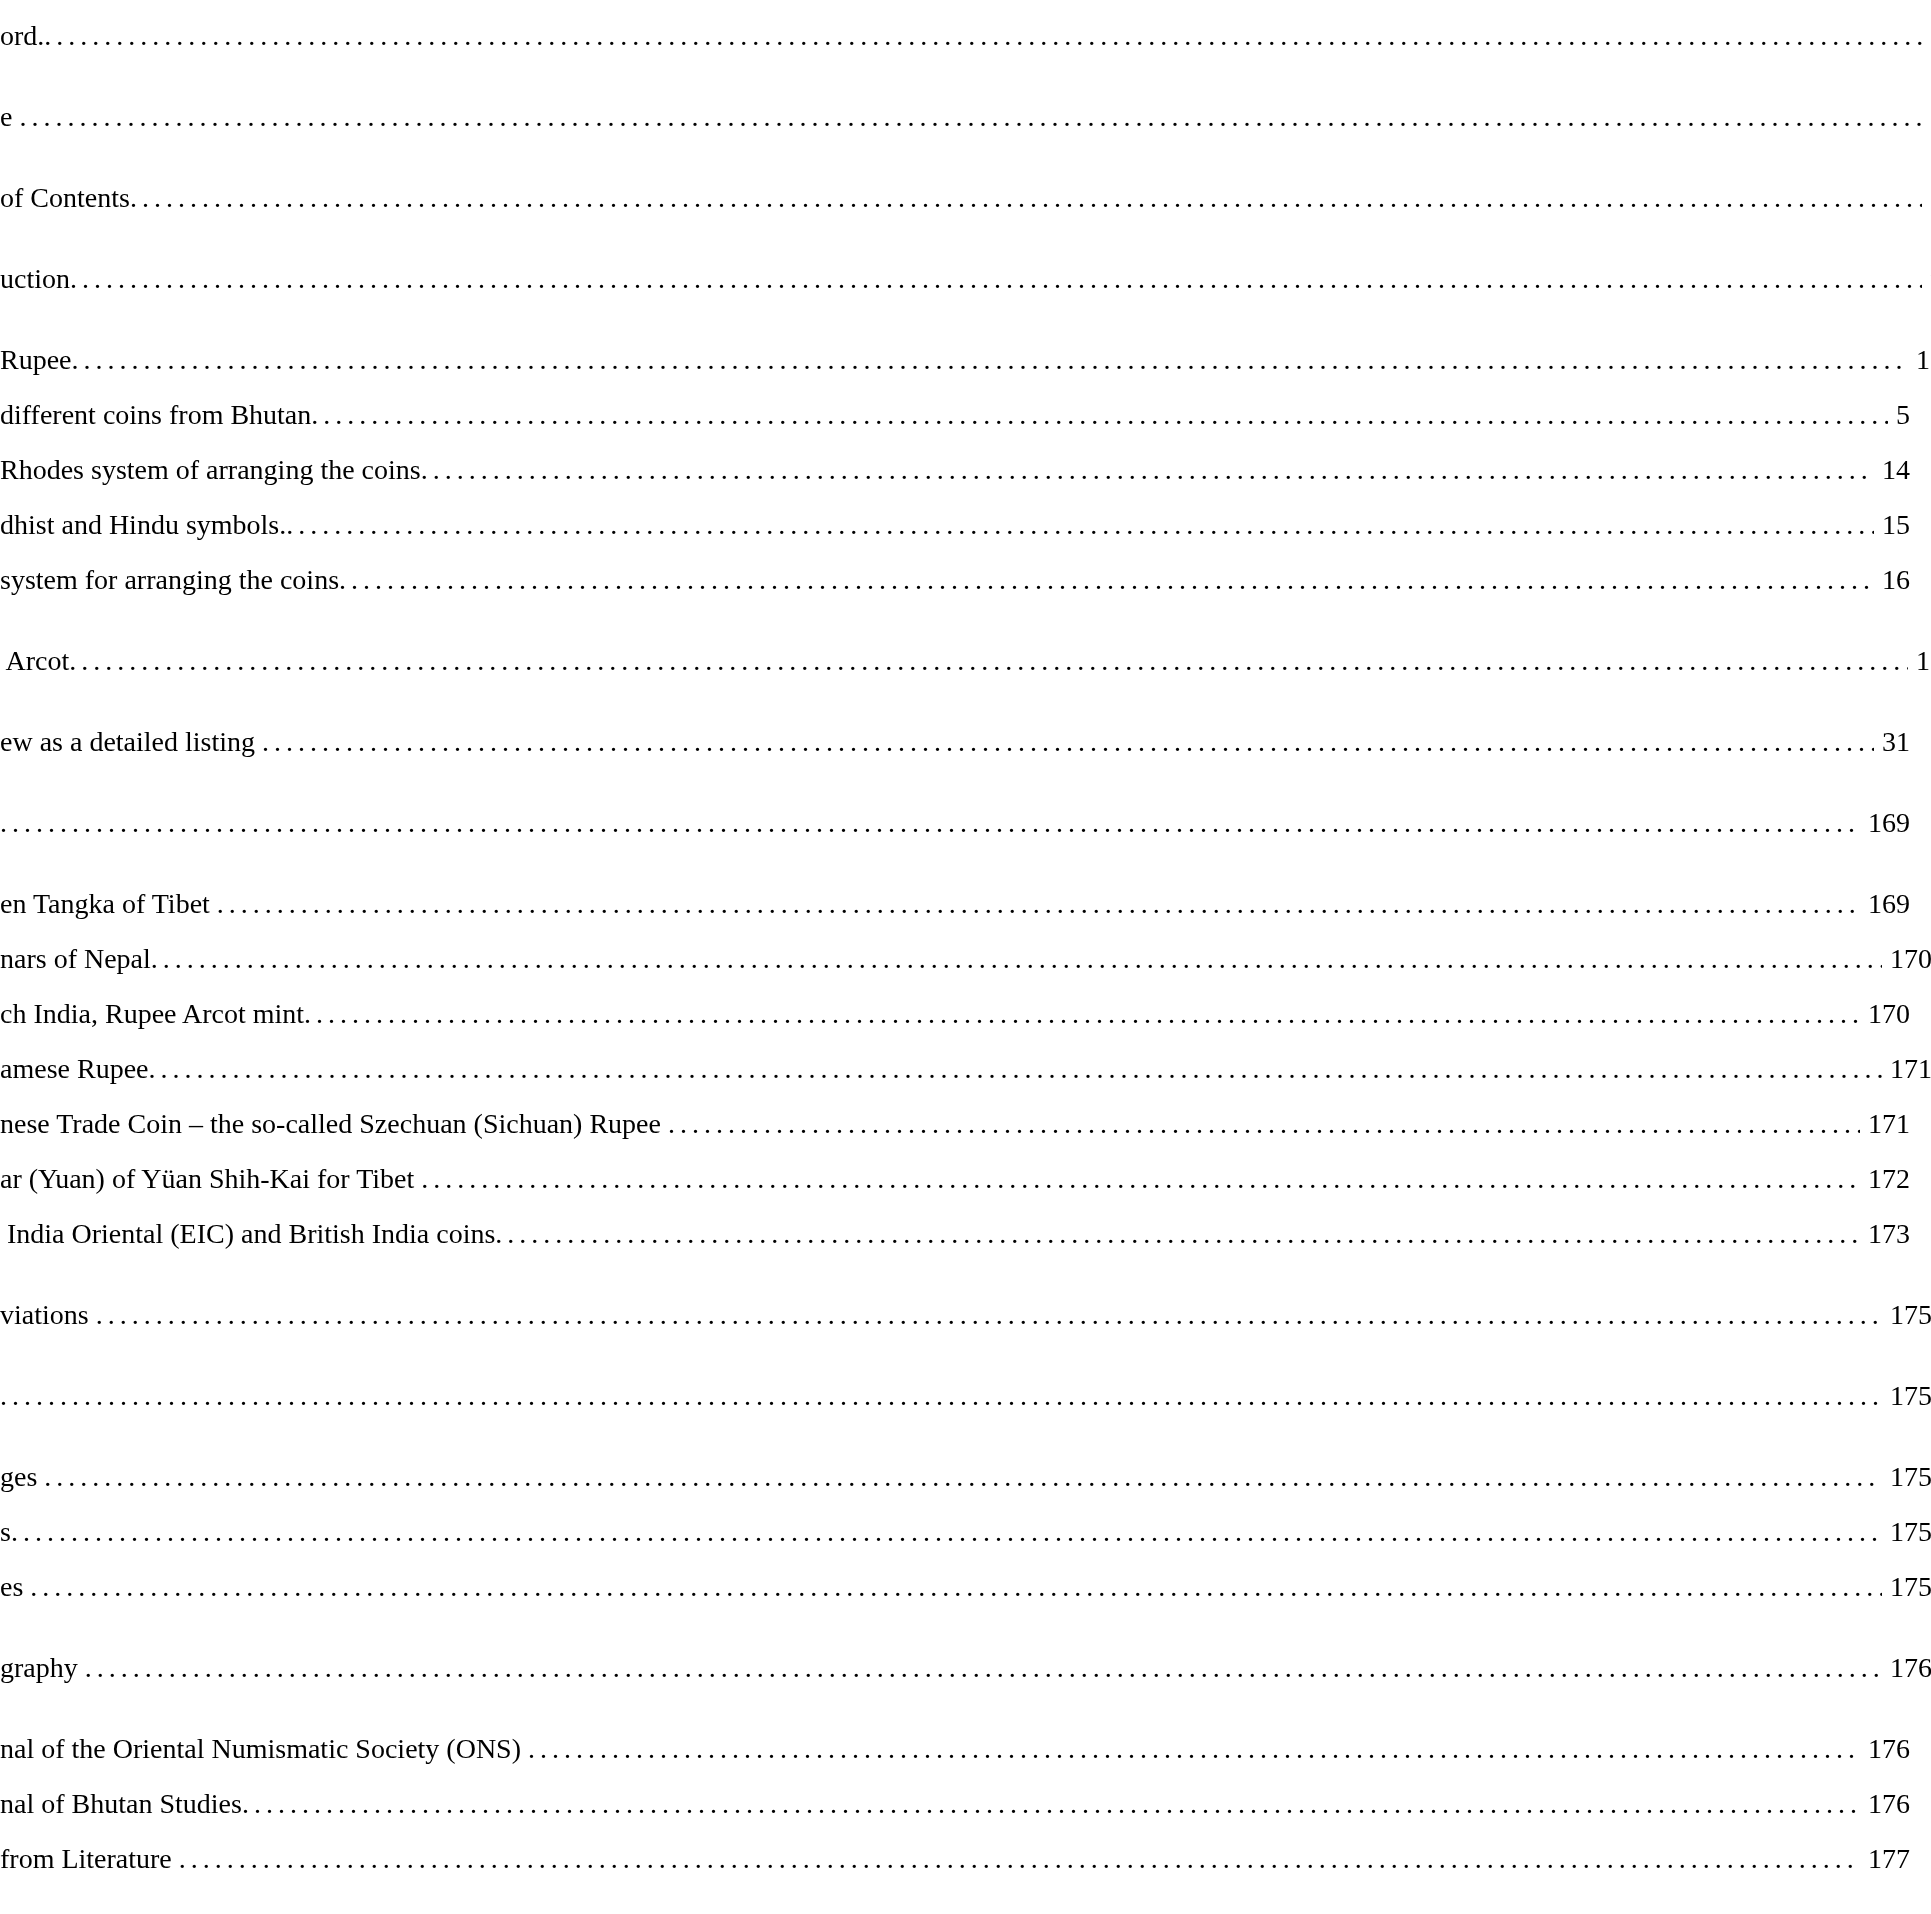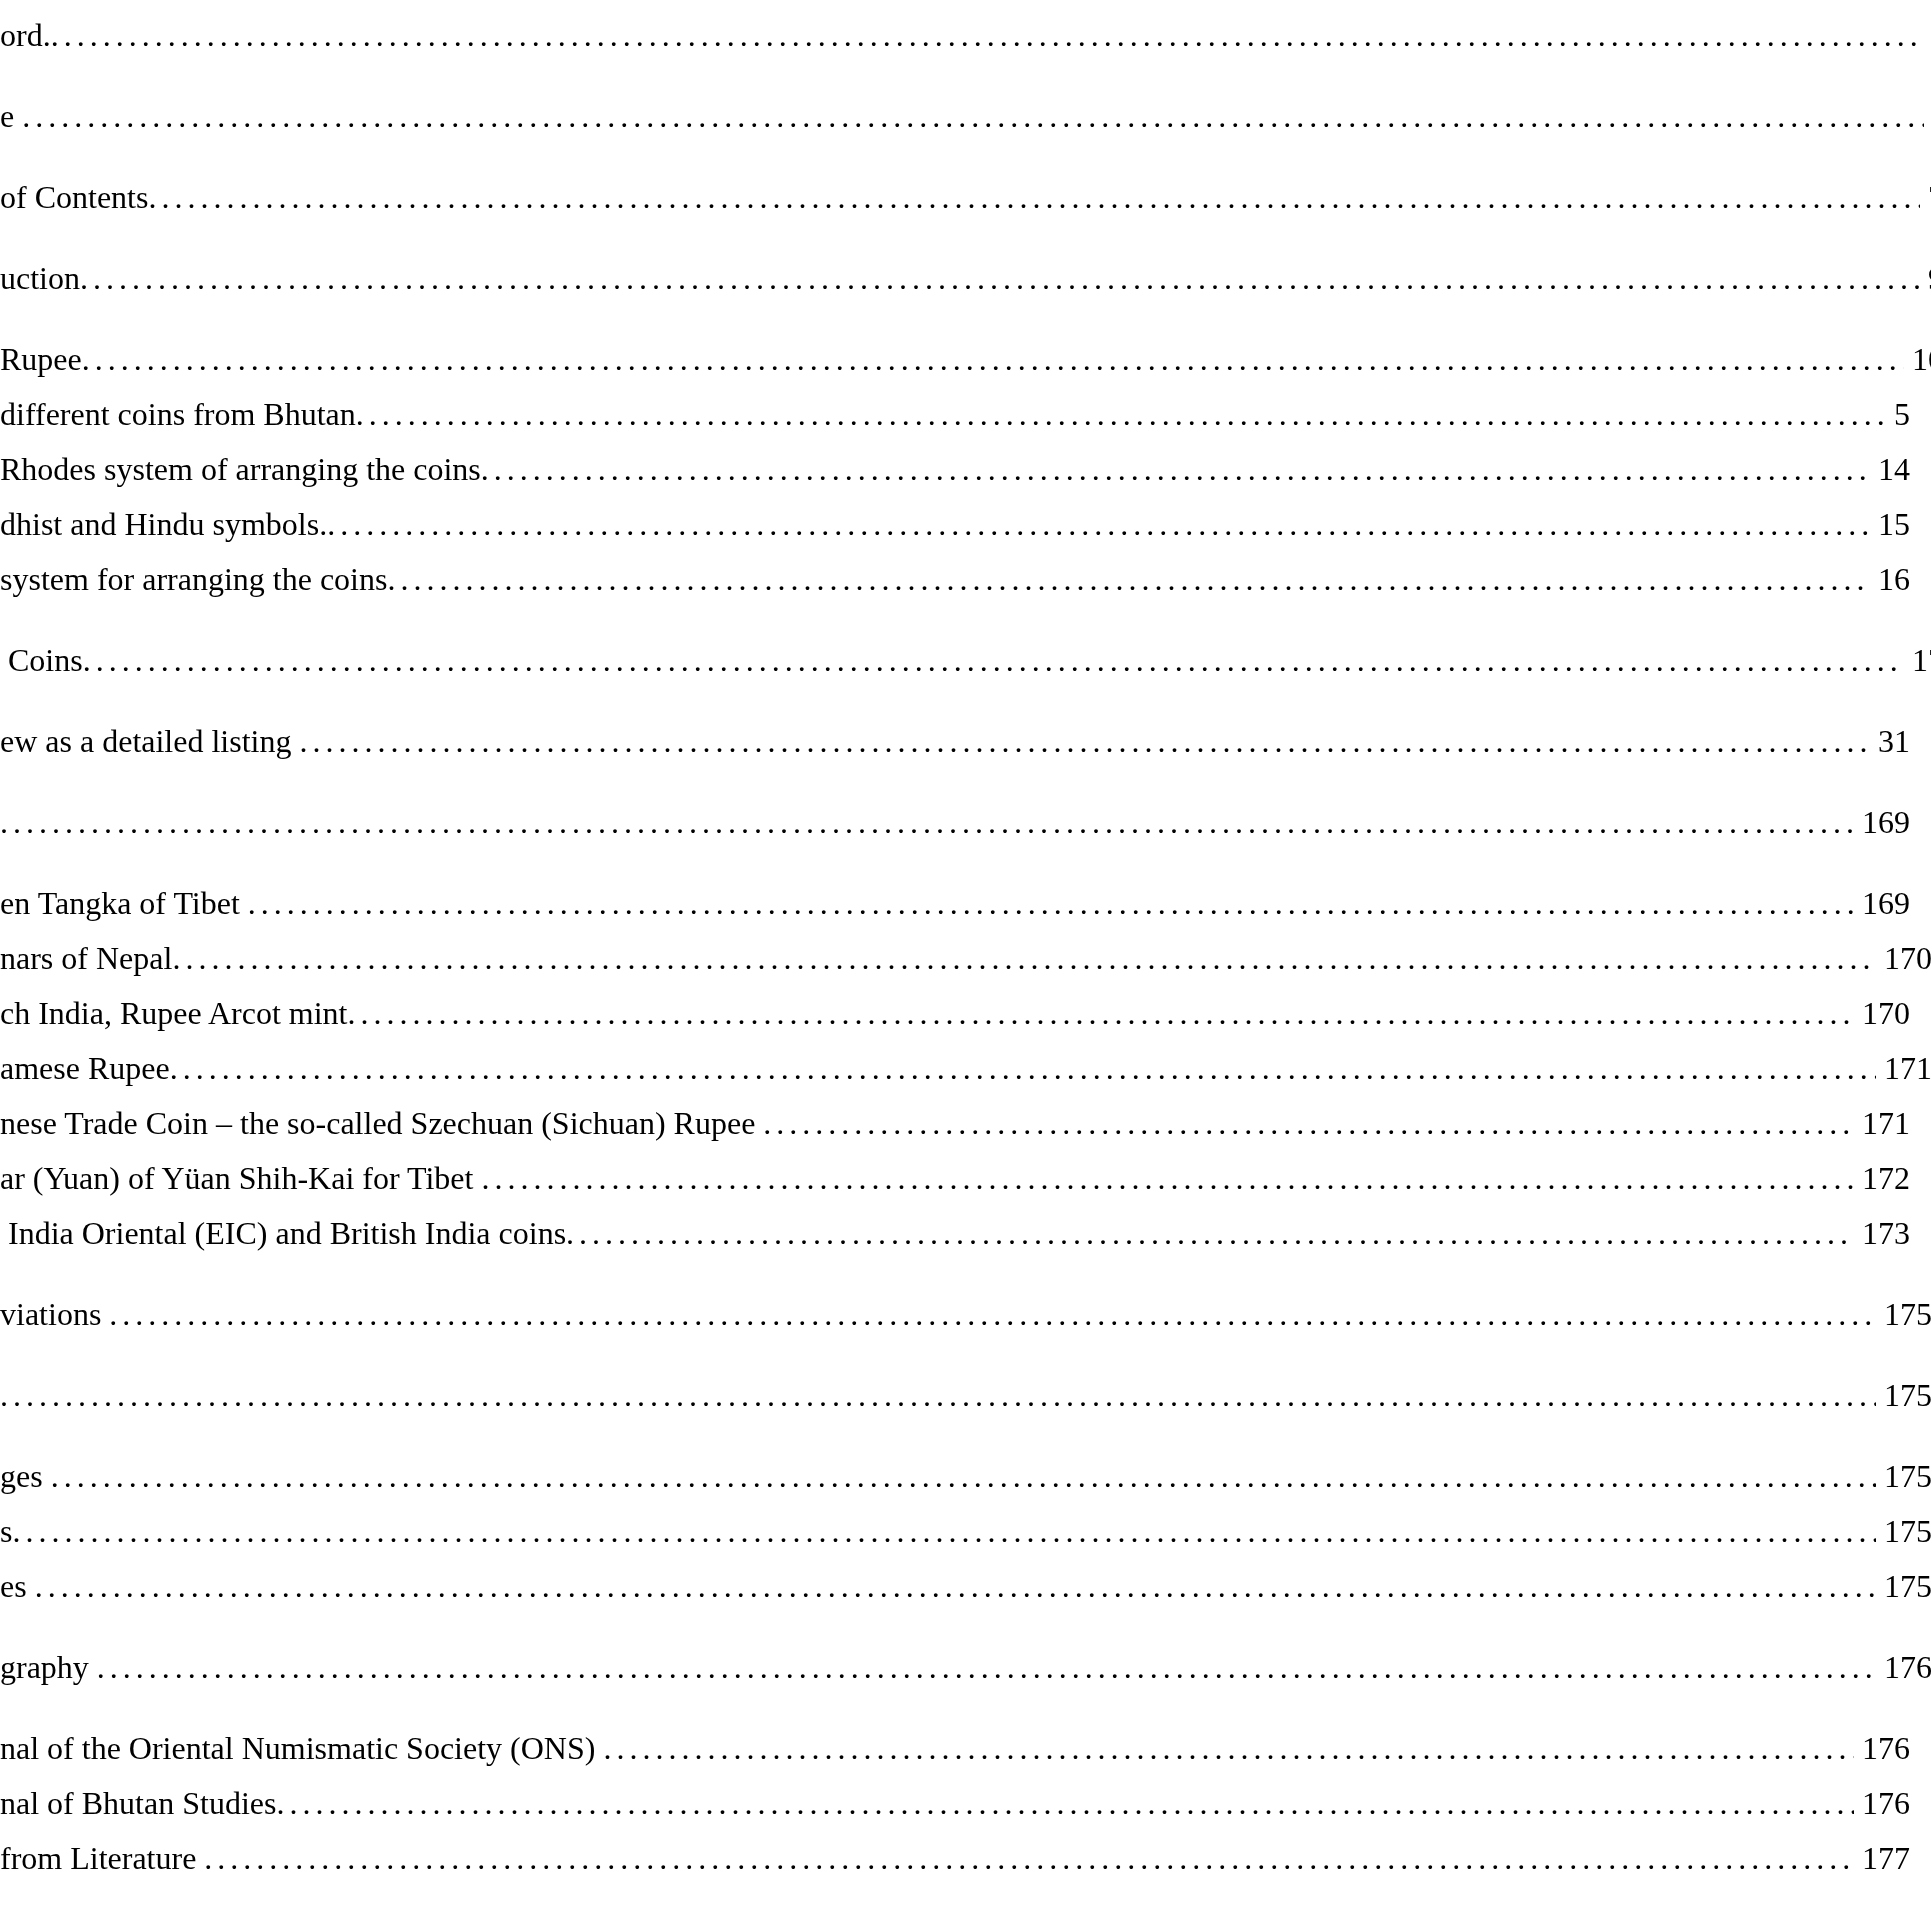--- a/index.html
+++ b/index.html
@@ -18,21 +18,21 @@
     height: 1915px;
     padding-top: 8px;
     overflow: hidden;
     background: #ffffff;
   }
   .row {
     display: flex;
     align-items: baseline;
     height: 55px;
     line-height: 55px;
-    font-size: 32px;
+    font-size: 28px;
     padding-right: 22px; 
     white-space: nowrap;
     overflow: hidden;
   }
   .row.gap { margin-top: 26px; }
   .row.flush { padding-right: 0; }
   .row.cut { padding-right: 0; margin-right: -12px; } 
   .title {
     flex: 0 0 auto;
     white-space: pre;
@@ -97,21 +97,21 @@
         <span class="title">dhist and Hindu symbols.</span>
         <span class="leader"></span>
         <span class="pnum">15</span>
       </div>
       <div class="row inset">
         <span class="title">system for arranging the coins</span>
         <span class="leader"></span>
         <span class="pnum">16</span>
       </div>
       <div class="row gap cut">
-        <span class="title"> Coins</span>
+        <span class="title"> Arcot</span>
         <span class="leader"></span>
         <span class="pnum">17</span>
       </div>
       <div class="row gap inset">
         <span class="title">ew as a detailed listing </span>
         <span class="leader"></span>
         <span class="pnum">31</span>
       </div>
       <div class="row gap inset">
         <span class="leader"></span>

